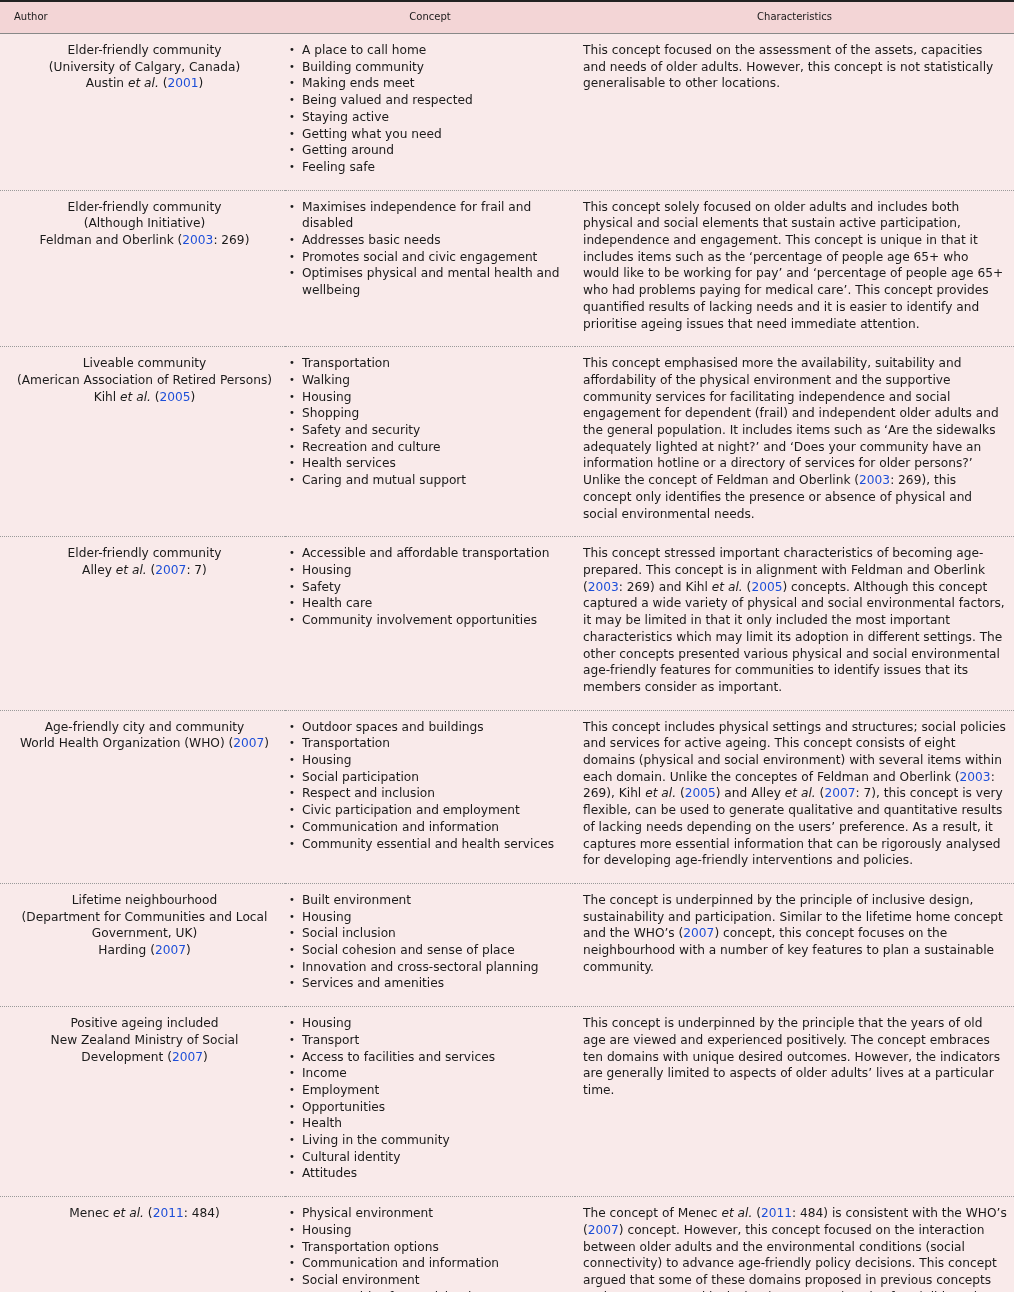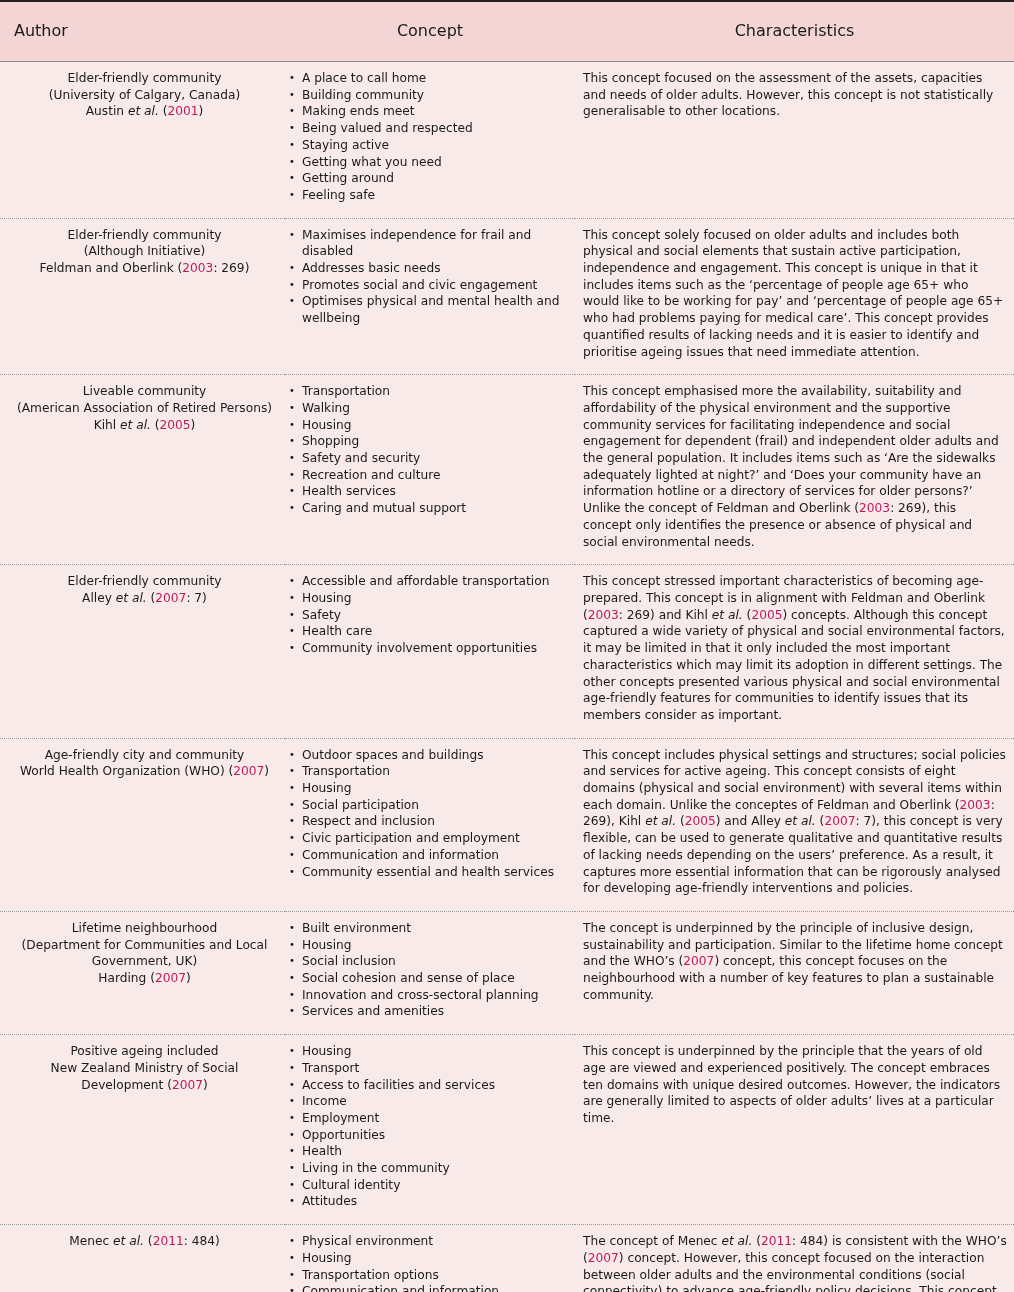--- a/index.html
+++ b/index.html
@@ -17,37 +17,37 @@
     line-height: 16.7px;
   }
   thead tr {
     background: #f3d5d6;
     border-top: 2px solid #222;
     border-bottom: 1px solid #888;
   }
   th {
     font-weight: normal;
     height: 31px;
-    padding: 14px;
-    font-size: 16px;
+    padding: 0;
+    font-size: 10px;
     vertical-align: middle;
   }
   th.author { text-align: left; padding-left: 14px; }
   th.concept, th.chars { text-align: center; }
   tbody tr { background: #f9eaea; border-bottom: 1px dotted #9a9a9a; }
   tbody tr:last-child { border-bottom: 2px solid #333; }
   td {
     vertical-align: top;
     padding: 8px 0 14px 0;
   }
   td.author { padding-left: 14px; padding-right: 10px; text-align: center; }
   td.concept { padding-left: 4px; padding-right: 10px; }
   td.chars { padding-left: 8px; padding-right: 6px; }
   .line { display: block; }
-  .cite { color: #be185d; }
+  .cite { color: #1d4ed8; }
   i { font-style: italic; }
   ul { list-style: none; margin: 0; padding: 0; }
   li { position: relative; padding-left: 13px; }
   li::before {
     content: "\2022"; position: absolute; left: 0; top: 0;
     font-size: 10px;
   }
 </style>
 </head>
 <body>

